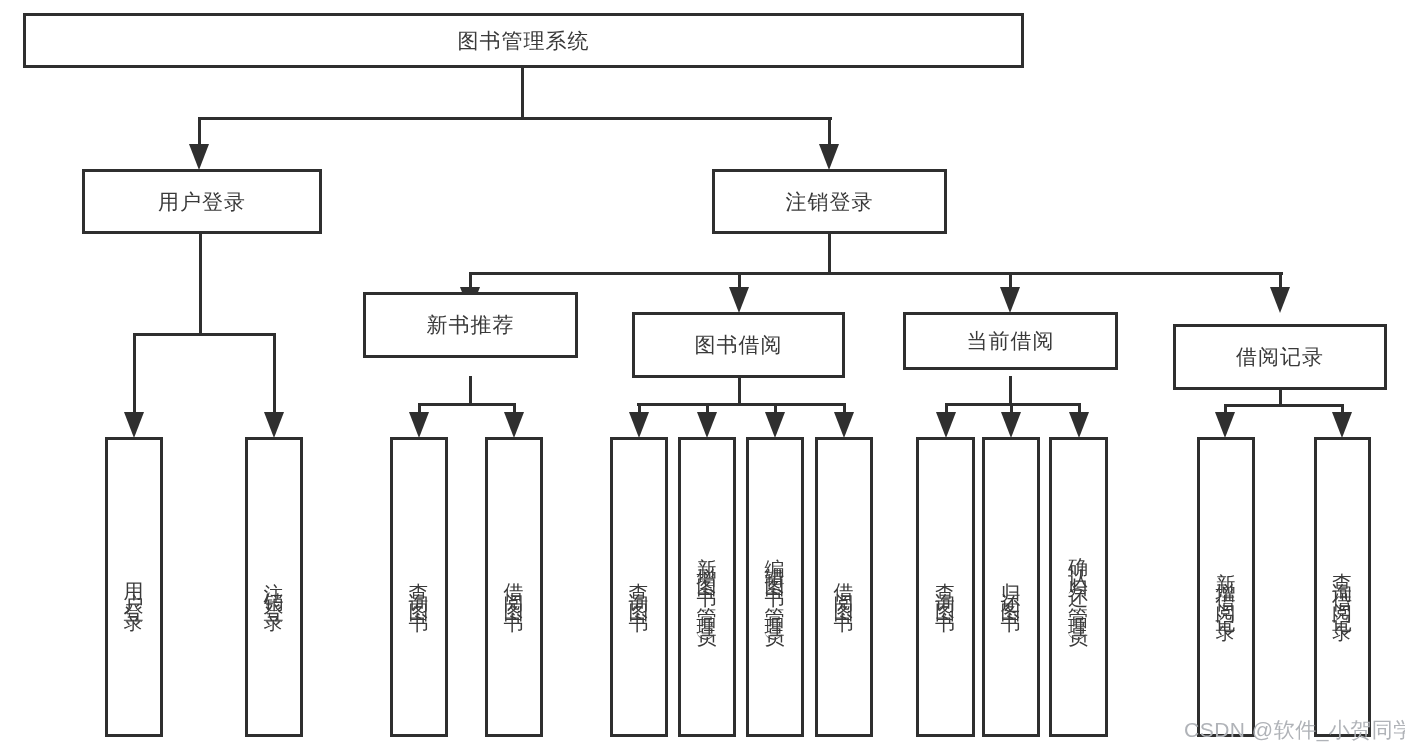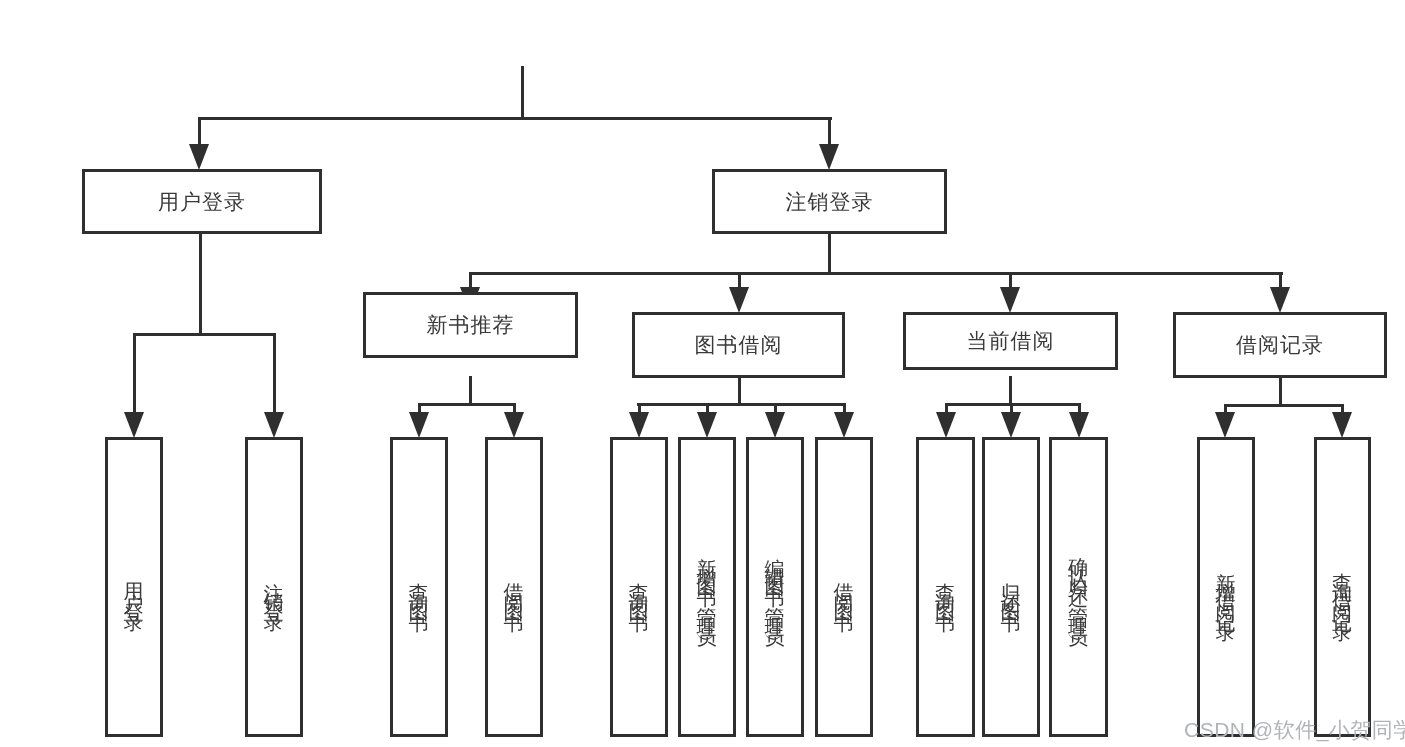--- a/index.html
+++ b/index.html
@@ -174,38 +174,41 @@
 
   <div class="arrow" style="left:1225px;top:404px;height:34px;">
       <i class="shaft"></i>
       <i class="head"></i>
     </div>
   <div class="arrow" style="left:1342px;top:404px;height:34px;">
       <i class="shaft"></i>
       <i class="head"></i>
     </div>
 
+  <div class="hbox" style="left:23px;top:13px;width:1001px;height:55px;">
+    <span>图书管理系统</span>
+  </div>
 
   <div class="hbox" style="left:82px;top:169px;width:240px;height:65px;">
     <span>用户登录</span>
   </div>
   <div class="hbox" style="left:712px;top:169px;width:235px;height:65px;">
     <span>注销登录</span>
   </div>
 
   <div class="hbox" style="left:363px;top:292px;width:215px;height:66px;">
     <span>新书推荐</span>
   </div>
   <div class="hbox" style="left:632px;top:312px;width:213px;height:66px;">
     <span>图书借阅</span>
   </div>
   <div class="hbox" style="left:903px;top:312px;width:215px;height:58px;">
     <span>当前借阅</span>
   </div>
-  <div class="hbox" style="left:1173px;top:312px;width:214px;height:66px;">
+  <div class="hbox" style="left:1173px;top:324px;width:214px;height:66px;">
     <span>借阅记录</span>
   </div>
 
   <div class="leaf" style="left:105px;width:58px;">
     <span>用户登录</span>
   </div>
   <div class="leaf" style="left:245px;width:58px;">
     <span>注销登录</span>
   </div>
 

